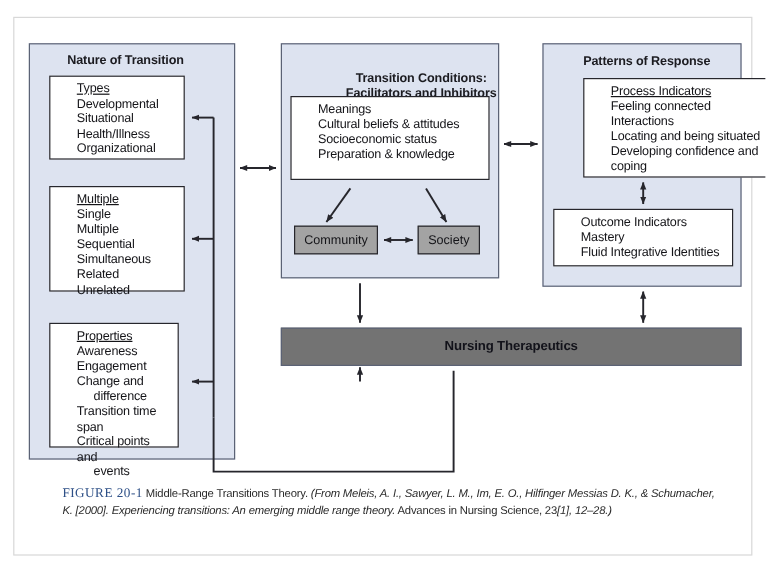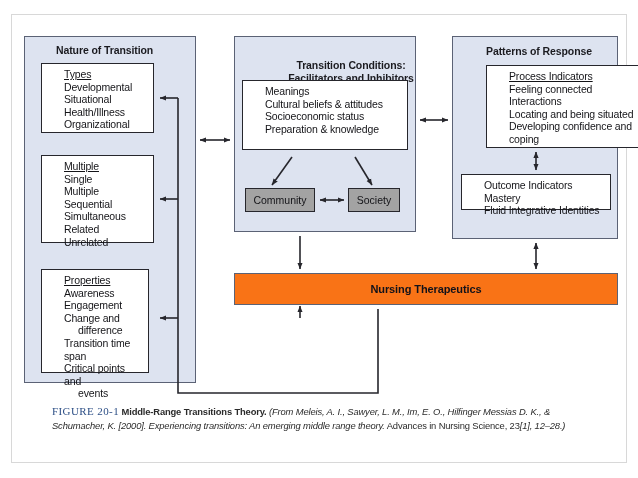--- a/index.html
+++ b/index.html
@@ -75,21 +75,21 @@
     box-sizing: border-box;
     display: flex;
     align-items: center;
     justify-content: center;
     font-size: 10.5px;
     color: #141418;
   }
   
   .nt-bar {
     position: absolute;
-    background: #f97316;
+    background: #737373;
     border: 1.5px solid #5b6275;
     box-sizing: border-box;
     display: flex;
     align-items: center;
     justify-content: center;
     font-weight: bold;
     font-size: 11px;
     color: #12121a;
     letter-spacing: -0.1px;
   }
@@ -113,21 +113,21 @@
     letter-spacing: -0.15px;
   }
   .cap-fig {
     font-family: "Liberation Serif", serif;
     font-weight: normal;
     font-size: 11px;
     color: #2d4f86;
     letter-spacing: 0.4px;
   }
   .cap-em { font-style: italic; }
-  .cap-bold-title { font-weight: bold; }
+  .cap-bold-title { font-weight: normal; }
 </style>
 </head>
 <body>
 
 <div id="slide">
 
   <div class="figure-frame"></div>
 
   <div class="panel" style="left:24px; top:36px; width:172px; height:347px;">
   </div>
@@ -194,21 +194,21 @@
     <div class="wbox-inner">
       <span class="line u">Process Indicators</span>
       <span class="line">Feeling connected</span>
       <span class="line">Interactions</span>
       <span class="line">Locating and being situated</span>
       <span class="line">Developing confidence and</span>
       <span class="line">coping</span>
     </div>
   </div>
 
-  <div class="wbox" style="left:461px; top:174px; width:150px; height:36px;">
+  <div class="wbox" style="left:461px; top:174px; width:150px; height:48px;">
     <div class="wbox-inner">
       <span class="line">Outcome Indicators</span>
       <span class="line">Mastery</span>
       <span class="line">Fluid Integrative Identities</span>
     </div>
   </div>
 
   <div class="nt-bar" style="left:234px; top:273px; width:384px; height:32px;">Nursing Therapeutics</div>
 
   <svg class="arrows" viewBox="0 0 638 478" width="638" height="478">

